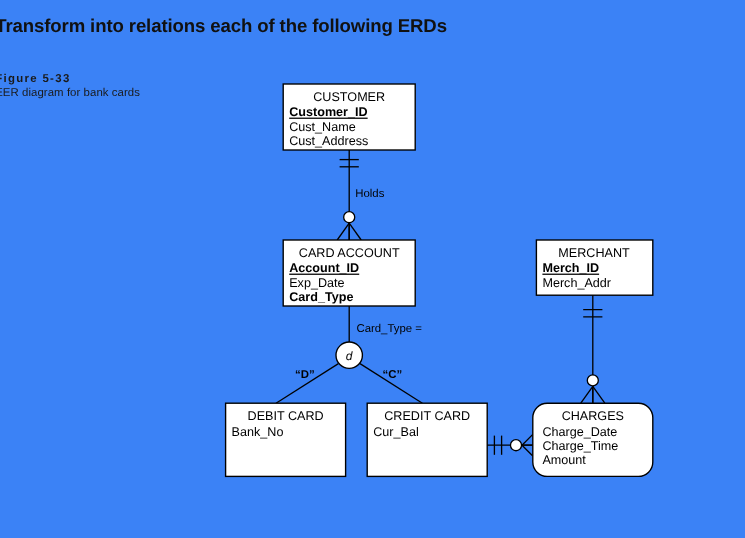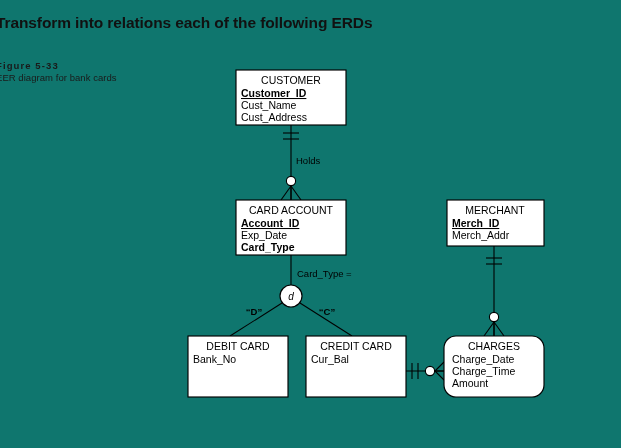--- a/index.html
+++ b/index.html
@@ -12,21 +12,21 @@
     width: 621px;
     height: 448px;
     position: relative;
     overflow: hidden;
     font-family: "Liberation Sans", sans-serif;
     color: #000000;
   }
   #page {
     position: absolute;
     inset: 0;
-    background: #0f766e;
+    background: #3b82f6;
   }
   .heading {
     position: absolute;
     left: -4px;
     top: 14px;
     width: 600px;
     font-size: 15.5px;
     font-weight: bold;
     letter-spacing: -0.1px;
     color: #111111;

